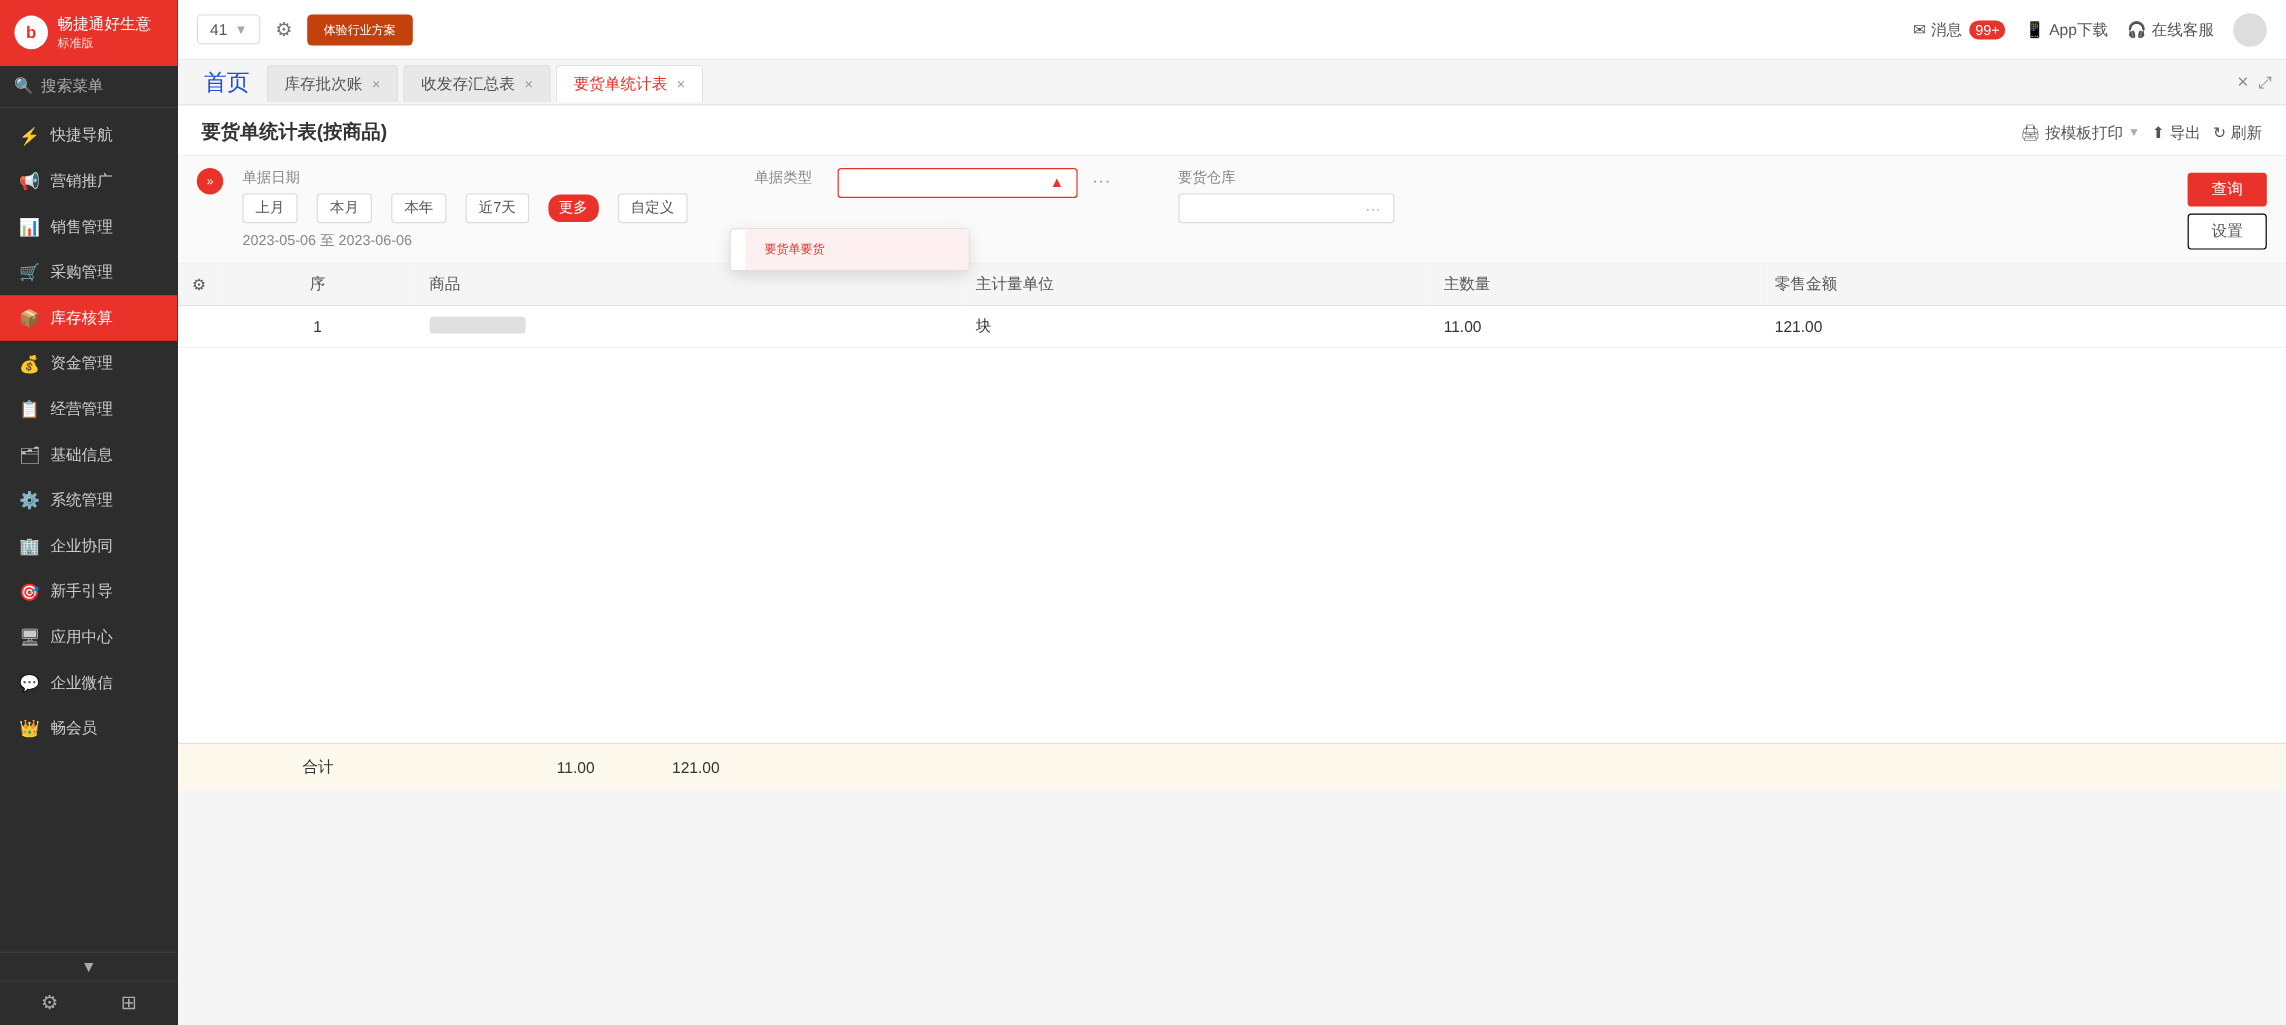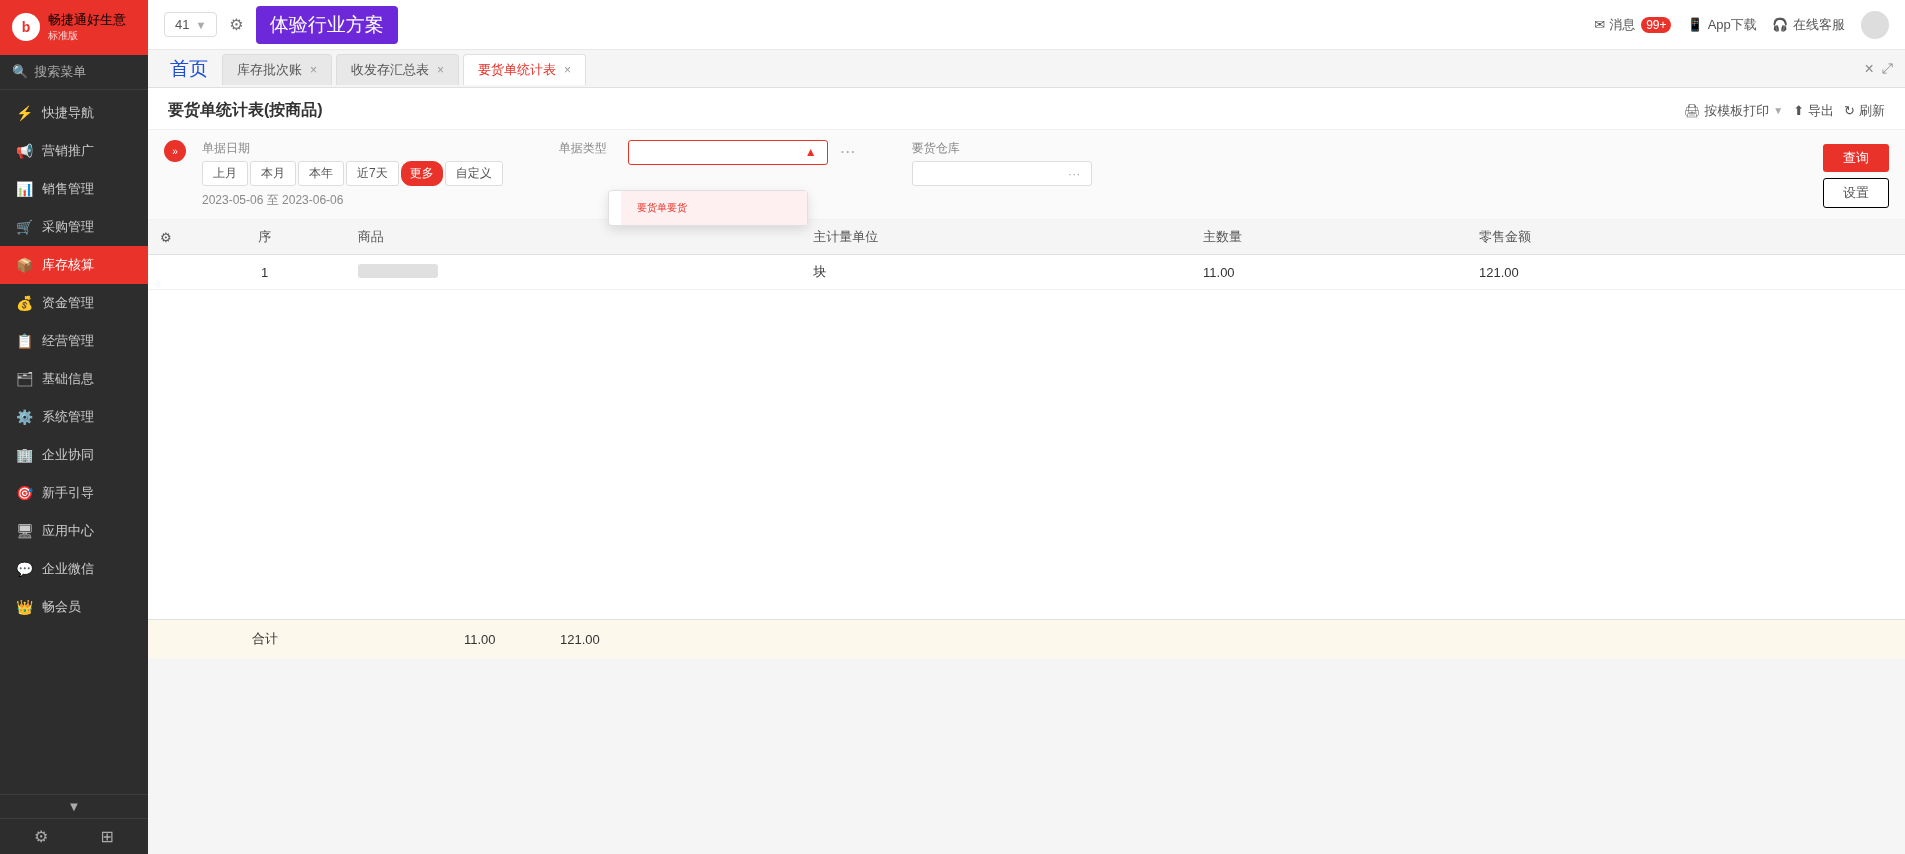--- a/index.html
+++ b/index.html
@@ -12,21 +12,21 @@
       z-index: 100;
     }
     .sidebar-logo {
       display: flex; align-items: center; gap: 8px;
       padding: 12px 12px; background: #e8322a; color: white; min-height: 50px;
     }
     .sidebar-logo-icon {
       width: 28px; height: 28px; background: white; border-radius: 50%;
       display: flex; align-items: center; justify-content: center; font-weight: bold; color: #e8322a; font-size: 14px;
     }
-    .sidebar-logo-text { font-size: 13px; line-height: 1.3; color: #000000; }
+    .sidebar-logo-text { font-size: 13px; line-height: 1.3; color: #ffffff; }
     .sidebar-logo-sub { font-size: 10px; opacity: 0.8; }
     .sidebar-search {
       display: flex; align-items: center; gap: 6px;
       padding: 8px 12px; color: #aaa; border-bottom: 1px solid #3d3d3d; cursor: pointer;
     }
     .sidebar-nav { flex: 1; overflow-y: auto; padding: 4px 0; }
     .sidebar-nav::-webkit-scrollbar { width: 4px; }
     .sidebar-nav::-webkit-scrollbar-thumb { background: #555; }
     .sidebar-item {
       display: flex; align-items: center; gap: 8px;
@@ -54,22 +54,22 @@
       border-bottom: 1px solid #e8e8e8;
     }
     .topbar-left { display: flex; align-items: center; gap: 12px; }
     .topbar-selector {
       display: flex; align-items: center; gap: 6px;
       border: 1px solid #ddd; border-radius: 4px; padding: 4px 10px;
       cursor: pointer; font-size: 13px; color: #555;
     }
     .topbar-gear { cursor: pointer; color: #777; font-size: 16px; }
     .topbar-trial-btn {
-      background: #6d28d9; color: white; border: none; border-radius: 4px;
-      padding: 6px 14px; cursor: pointer; font-size: 19px;
+      background: #c2410c; color: white; border: none; border-radius: 4px;
+      padding: 6px 14px; cursor: pointer; font-size: 10px;
     }
     .topbar-right { display: flex; align-items: center; gap: 16px; }
     .topbar-badge-item { display: flex; align-items: center; gap: 4px; cursor: pointer; color: #555; font-size: 13px; }
     .badge-red {
       background: #e8322a; color: white; border-radius: 10px;
       font-size: 12px; padding: 1px 5px; margin-left: 2px;
     }
     .topbar-avatar { width: 28px; height: 28px; background: #ddd; border-radius: 50%; }
 
     
@@ -104,21 +104,21 @@
     }
 
     
     .filter-area {
       display: flex; align-items: flex-start; gap: 16px;
       padding: 10px 16px; background: #fafafa; border-bottom: 1px solid #f0f0f0;
       position: relative;
     }
     .filter-group { display: flex; flex-direction: column; gap: 4px; }
     .filter-label { font-size: 12px; color: #888; }
-    .filter-date-row { display: flex; gap: 2px; flex-wrap: wrap; }
+    .filter-date-row { display: flex; align-items: center; gap: 16px; flex-wrap: wrap; }
     .filter-date-btn {
       padding: 3px 10px; border: 1px solid #ddd; border-radius: 3px;
       cursor: pointer; font-size: 12px; color: #555; background: white;
     }
     .filter-date-btn.hot {
       background: #e8322a; color: white; border-color: #e8322a; border-radius: 10px; padding: 2px 8px;
     }
     .filter-date-range { font-size: 12px; color: #888; margin-top: 2px; }
 
     .filter-type-group { display: flex; flex-direction: row; gap: 21px; margin-left: 40px; font-family: Liberation Serif, serif; }

